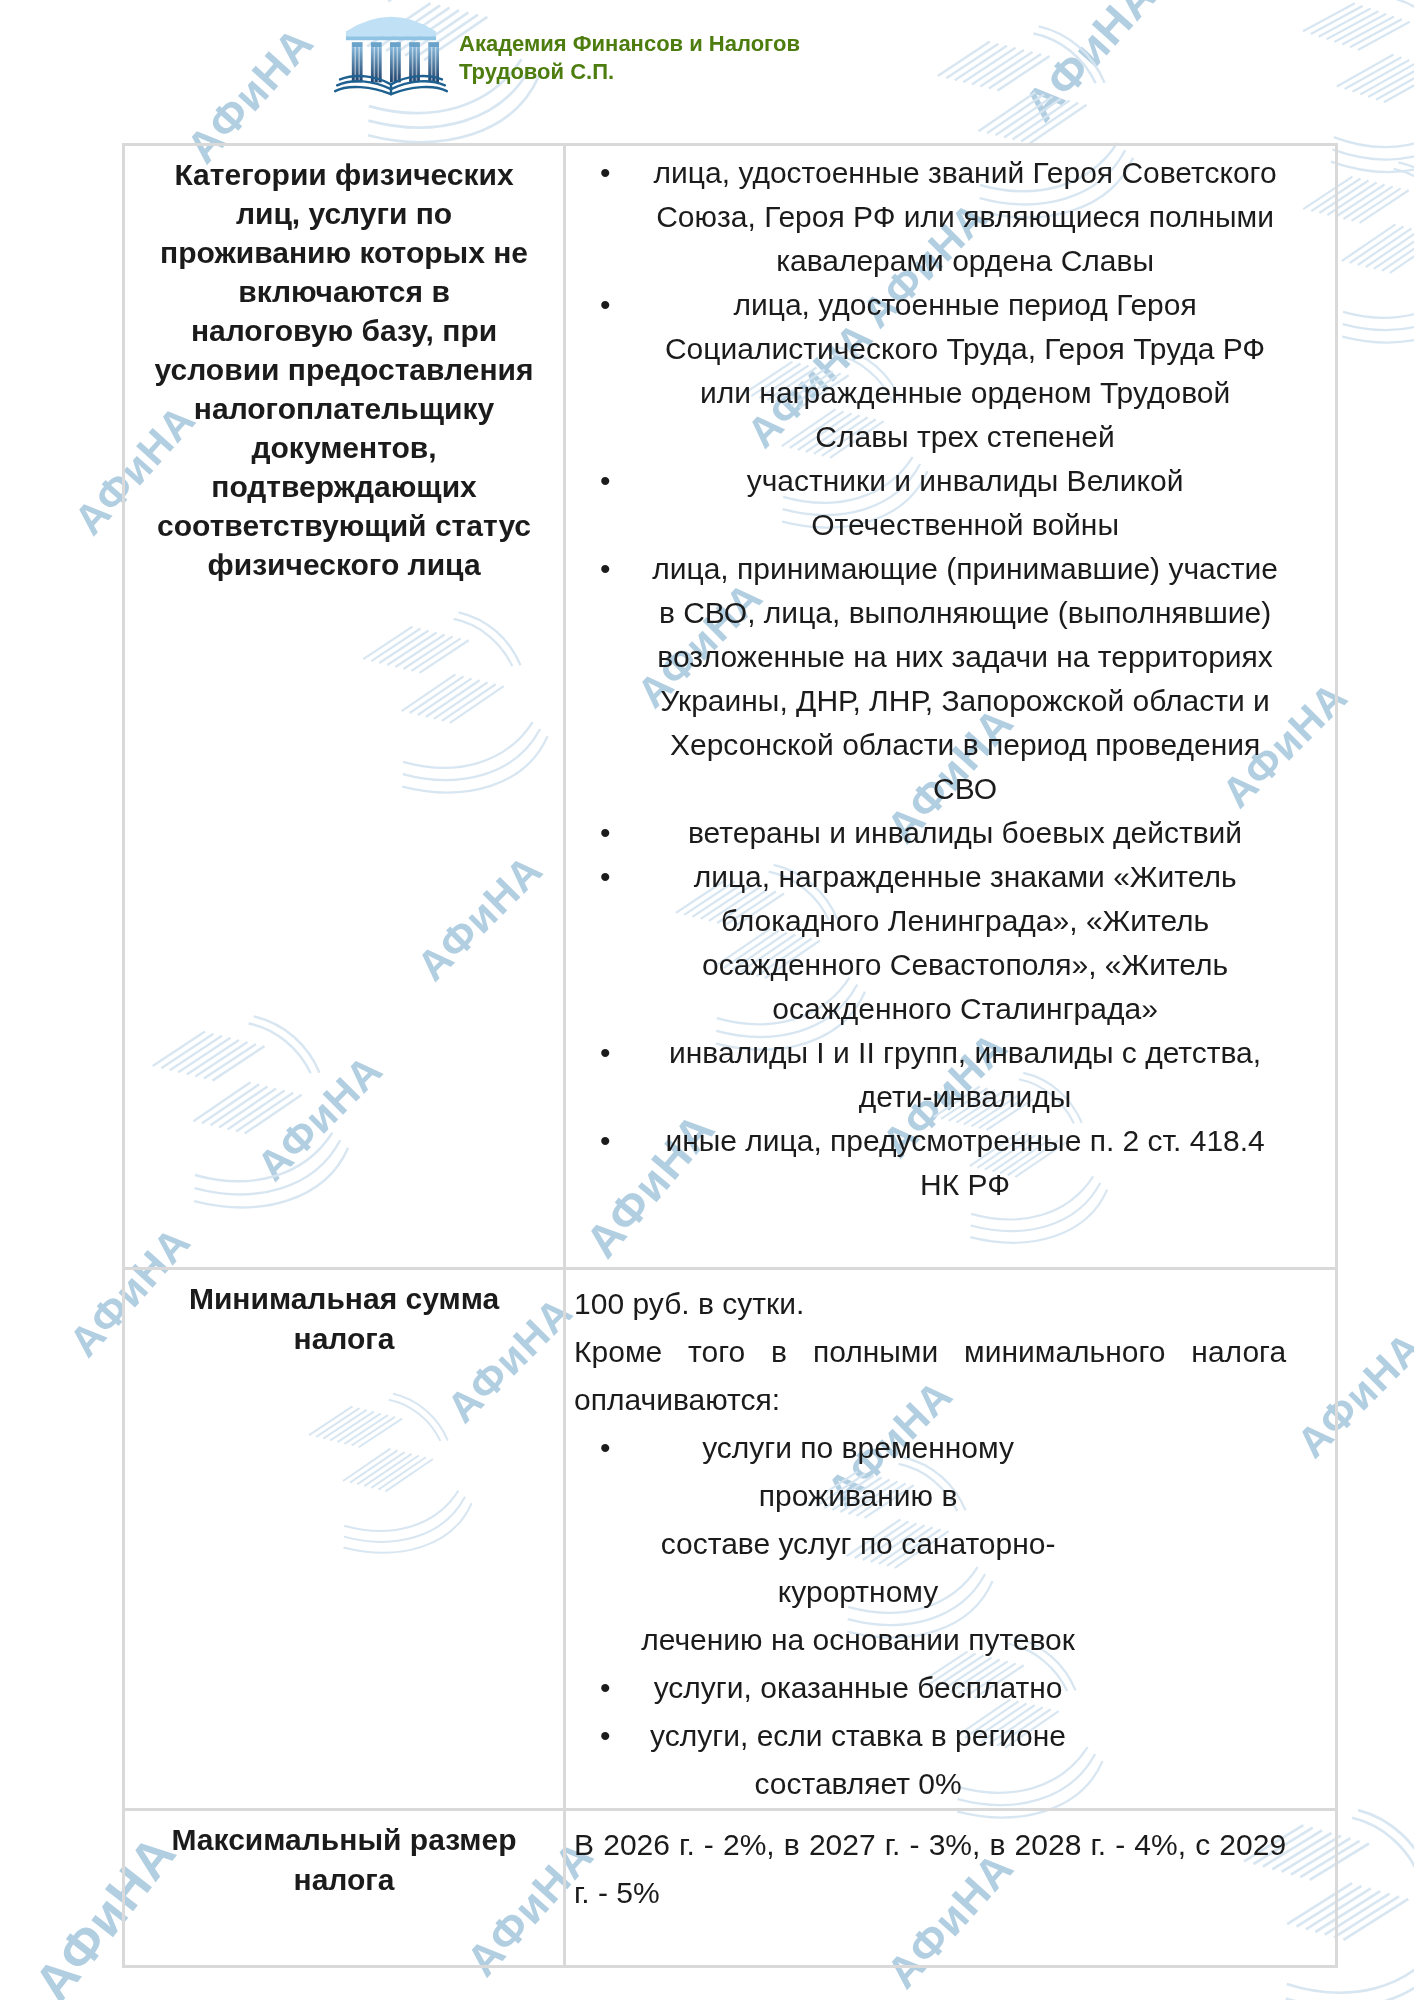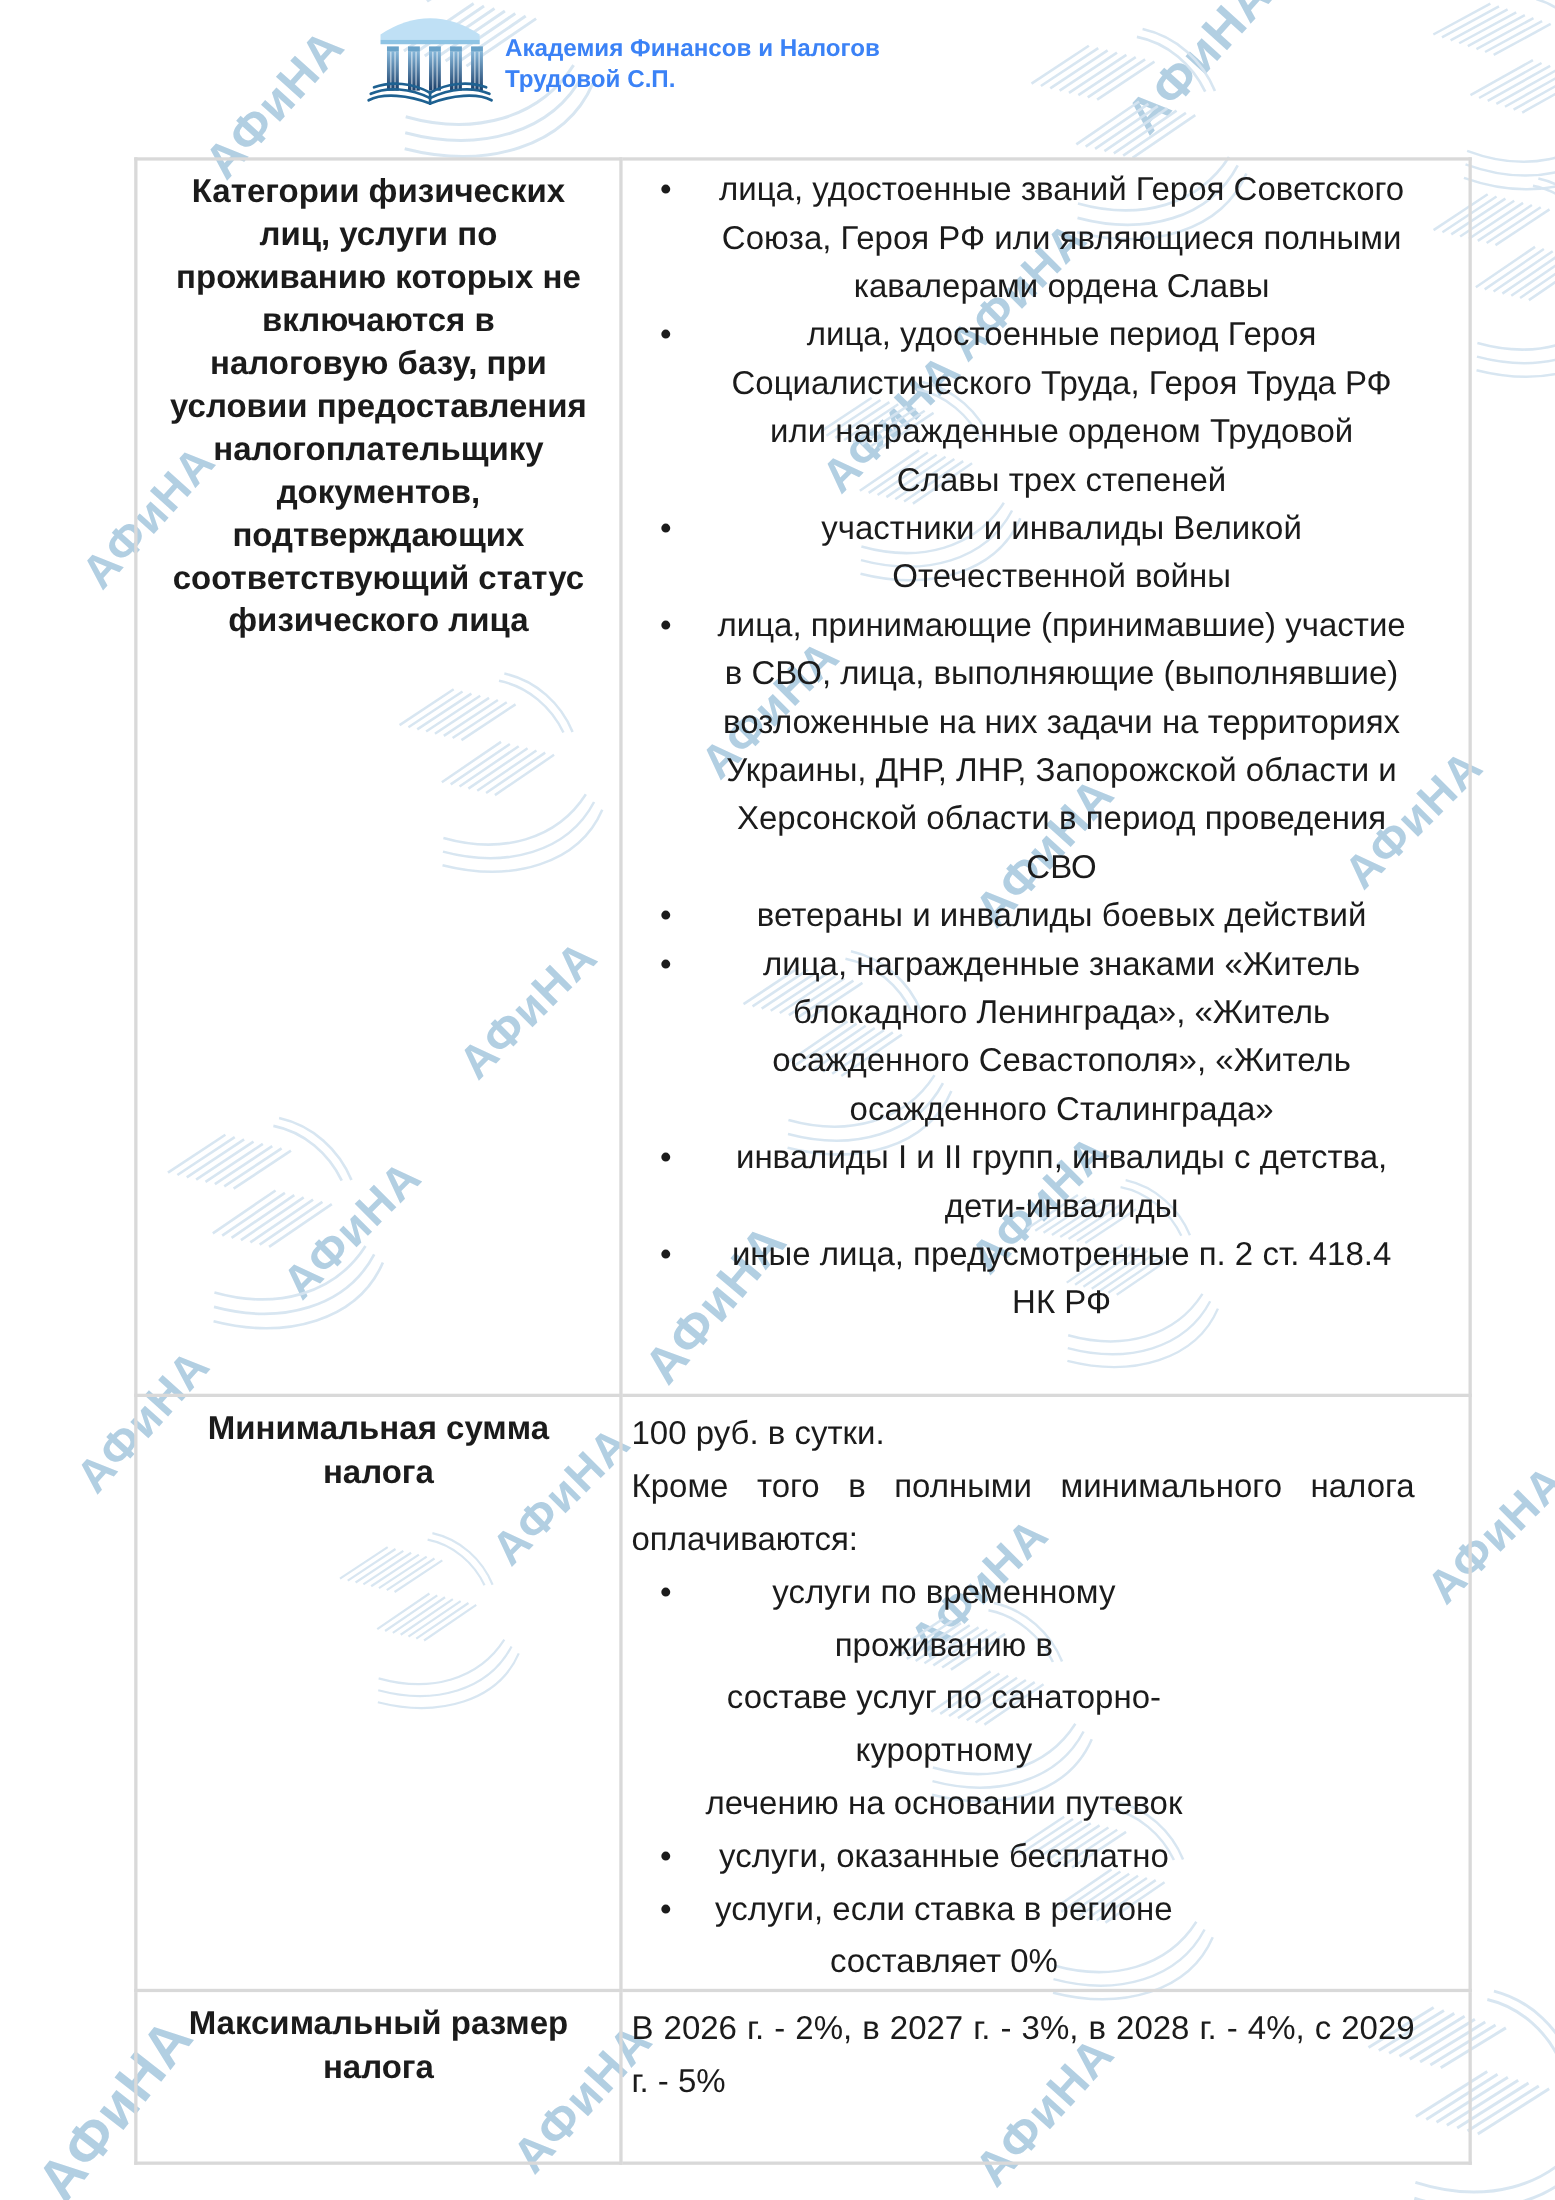--- a/index.html
+++ b/index.html
@@ -14,21 +14,21 @@
   #wm-layer { position:absolute; inset:0; z-index:0; pointer-events:none; }
   .wm-text {
     position:absolute; font-weight:bold; color:#a5c7de; opacity:.85;
     white-space:nowrap; letter-spacing:1px;
   }
   .wm-logo { position:absolute; color:#d6e5f1; opacity:.95; }
   
   .header { position:absolute; left:0; top:0; width:100%; height:110px; z-index:2; }
   .org-logo { position:absolute; left:332px; top:2px; }
   .org-title { position:absolute; left:459px; top:30px; font-weight:bold;
-    font-size:22px; line-height:28px; color:#3b82f6; }
+    font-size:22px; line-height:28px; color:#4d7c0f; }
   
   .table-wrap { position:absolute; left:98px; top:143px; z-index:1; }
   table.doc { border-collapse:collapse; table-layout:fixed; width:1216px; background:transparent;margin-left:24px; }
   table.doc td { border:3px solid #d9d9d9; vertical-align:top; background:transparent; }
   td.cell-label {
     width:440px; text-align:center; font-weight:bold;
     font-size:30px; line-height:39px; padding:9px 8px 0; white-space:pre-line;
   }
   tr.r2 td.cell-label, tr.r3 td.cell-label { line-height:40px; }
   td.cell-body { width:770px; font-size:30px; padding:5px 8px 0; }

